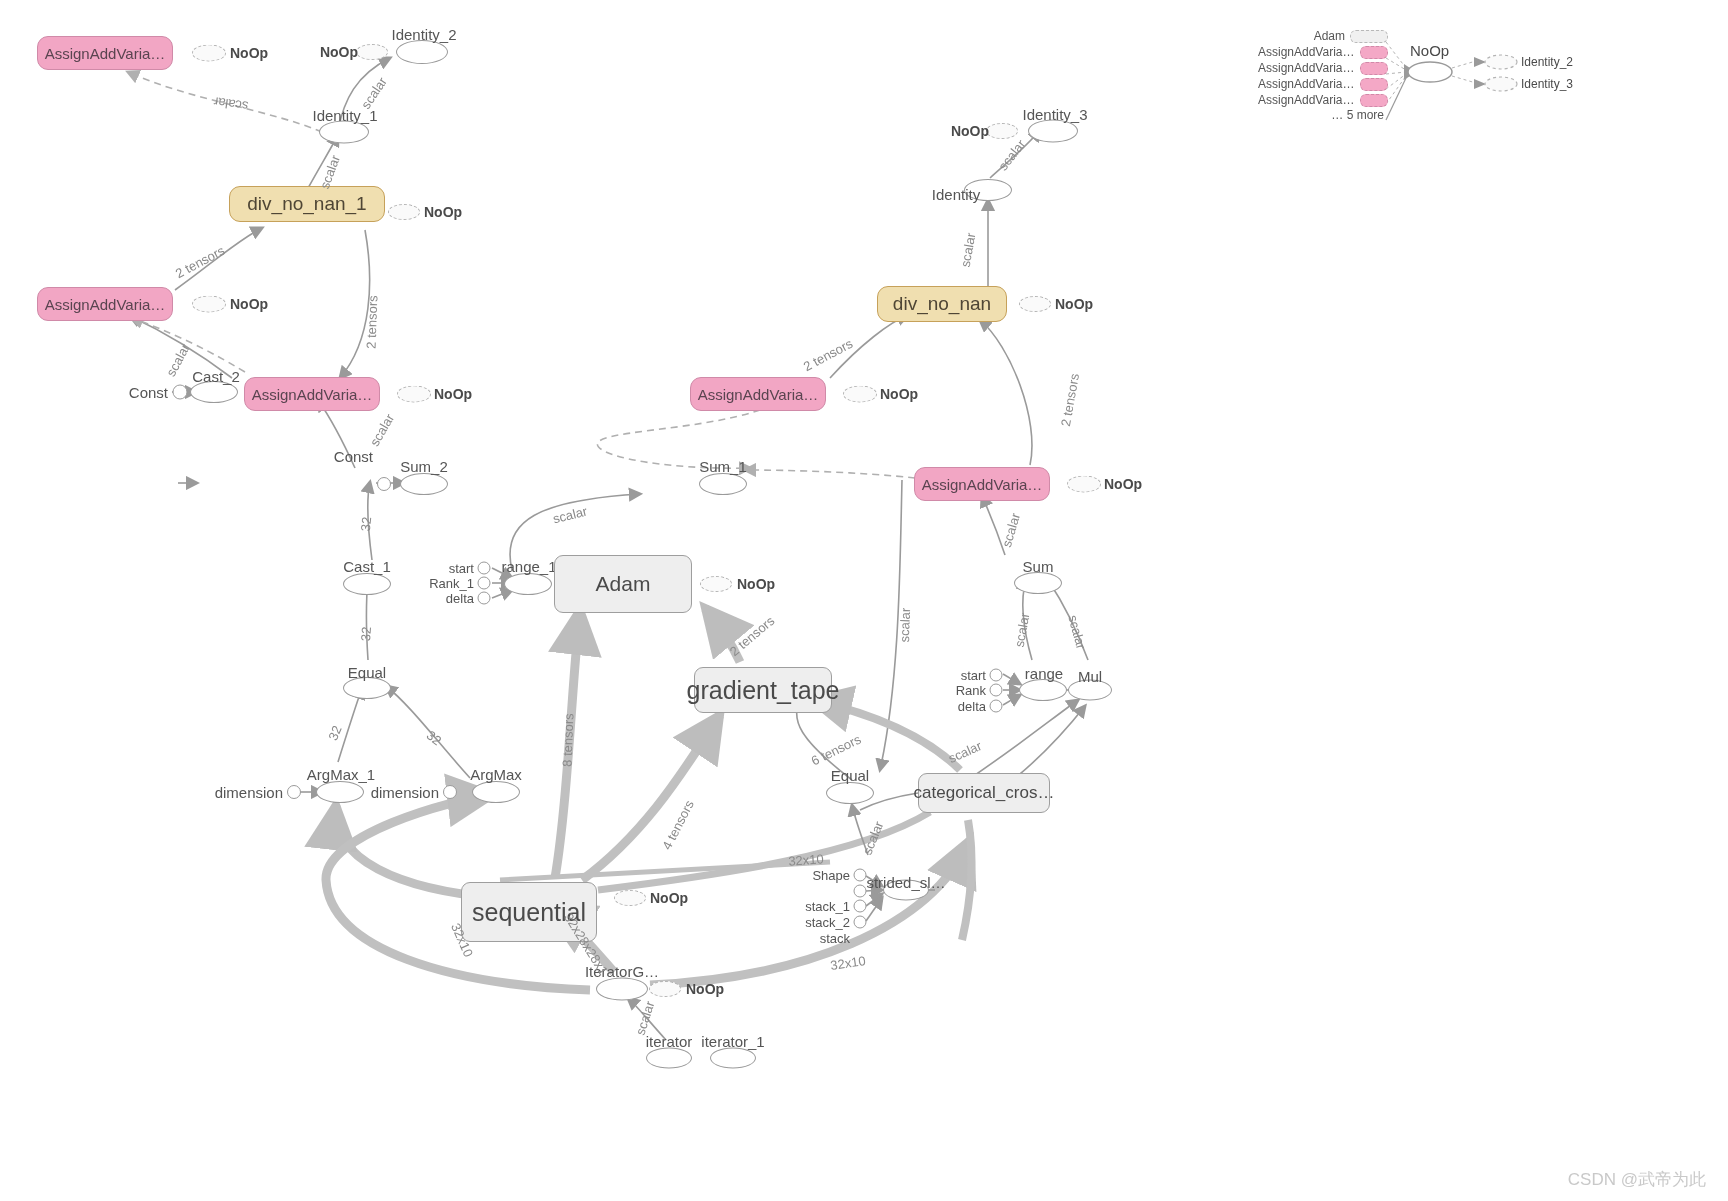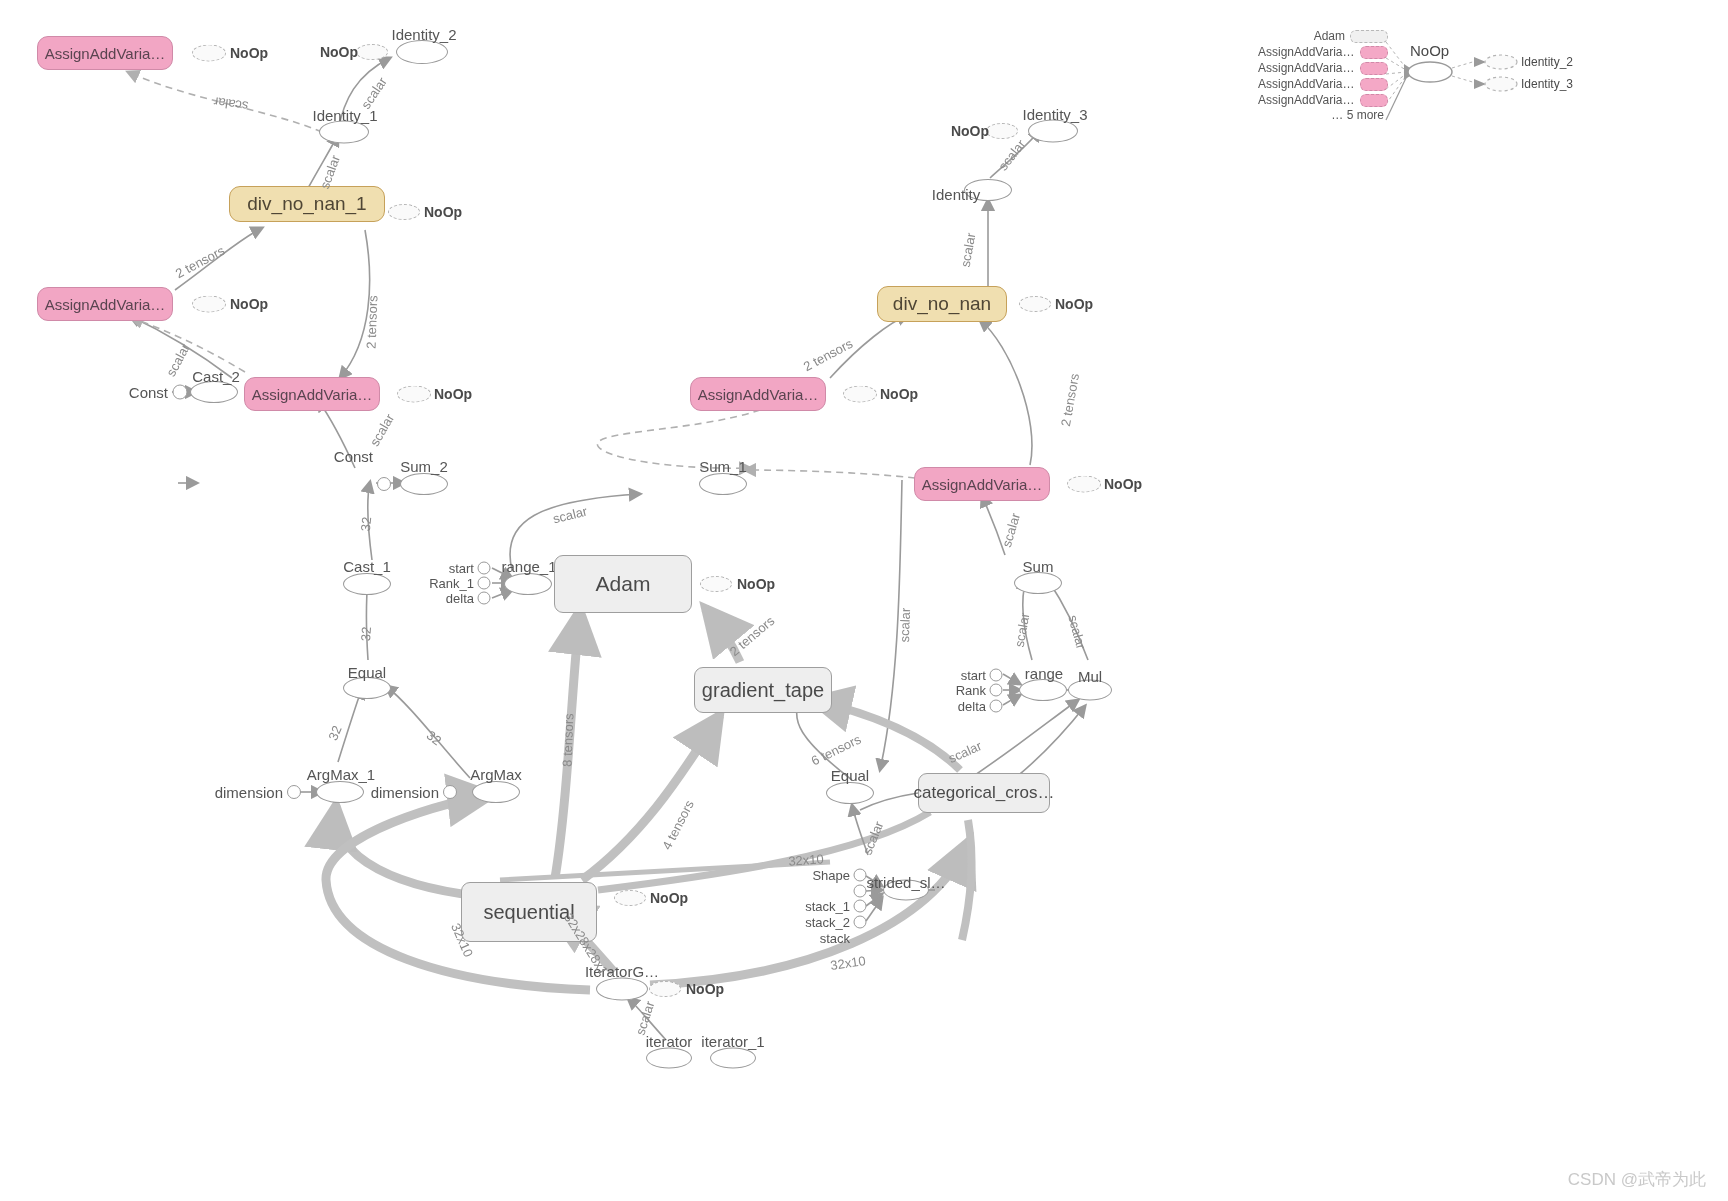--- a/index.html
+++ b/index.html
@@ -6,21 +6,21 @@
   body{width:1728px;height:1201px;position:relative;overflow:hidden;
        font-family:"Liberation Sans",sans-serif;color:#5b5b5b;}
   #canvas{position:absolute;inset:0;width:1728px;height:1201px;}
   svg#wires{position:absolute;left:0;top:0;width:1728px;height:1201px;pointer-events:none;}
 
   
   .node{position:absolute;transform:translate(-50%,-50%);box-sizing:border-box;
         display:flex;align-items:center;justify-content:center;text-align:center;}
 
   .op-rect{border-radius:9px;border:1.6px solid #9e9e9e;background:#eeeeee;
-           color:#4a4a4a;font-size:20px;padding:0 16px;}
+           color:#4a4a4a;font-size:25px;padding:0 16px;}
   .op-rect.big{font-size:21px;}
 
   .n-pink{border-radius:11px;border:1.8px solid #d08aa8;background:#f2a6c4;
           color:#5a4450;font-size:15px;padding:0 10px;}
   .n-tan{border-radius:11px;border:1.8px solid #c6a15a;background:#f0dfb0;
          color:#4f4635;font-size:19px;padding:0 14px;}
 
   .ellipse{border-radius:50%;border:1.7px solid #9a9a9a;background:#ffffff;}
   .ellipse-dot{border-radius:50%;border:1.6px solid #9a9a9a;background:#ffffff;}
   .ellipse-dash{border-radius:50%;border:1.6px dashed #b4b4b4;background:#fafafa;}

